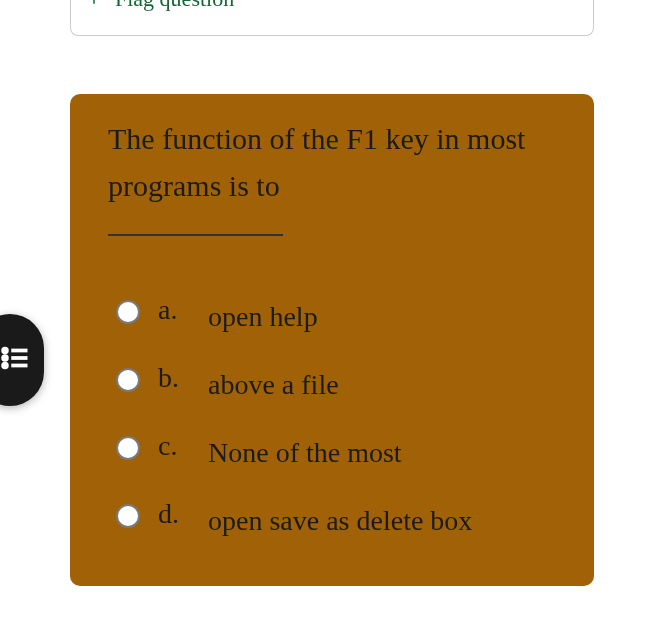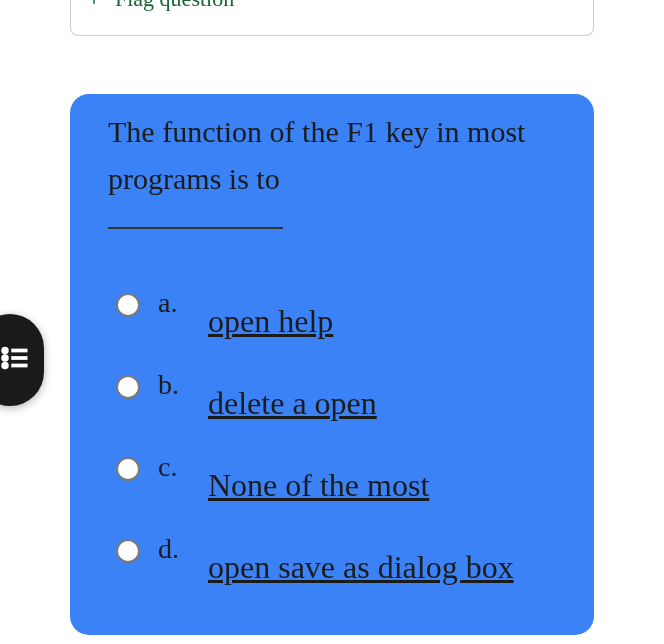--- a/index.html
+++ b/index.html
@@ -35,23 +35,23 @@
       gap: 6px;
     }
     .flag-icon svg {
       width: 18px;
       height: 18px;
       stroke: #166534;
       fill: none;
     }
     .question-card {
       margin: 58px 70px 0 70px;
-      background: #3b82f6;
-      border-radius: 19px;
-      padding: 15px 38px 44px 38px;
+      background: #a16207;
+      border-radius: 10px;
+      padding: 22px 38px 44px 38px;
     }
     .question-text {
       color: #1b1b1b;
       font-size: 30px;
       line-height: 1.55;
       margin-bottom: 36px;
     }
     .blank-line {
       display: inline-block;
       border-bottom: 2px solid #333;
@@ -83,25 +83,24 @@
       background: #fff;
       margin-top: 8px;
     }
     .option-letter {
       font-size: 28px;
       color: #1b1b1b;
       min-width: 32px;
       margin-top: 2px;
     }
     .option-text {
-      font-size: 32px;
+      font-size: 28px;
       color: #1b1b1b;
       line-height: 1.5;
-      margin-top: 12px;
-      text-decoration: underline;
+      margin-top: 4px;
     }
     .floating-menu {
       position: absolute;
       left: -24px;
       top: 314px;
       width: 68px;
       height: 92px;
       background: #1a1a1a;
       border-radius: 46px;
       display: flex;
@@ -139,31 +138,31 @@
 
   <div class="options">
     <label class="option-row">
       <span class="radio"></span>
       <span class="option-letter">a.</span>
       <span class="option-text">open help</span>
     </label>
     <label class="option-row">
       <span class="radio"></span>
       <span class="option-letter">b.</span>
-      <span class="option-text">delete a open</span>
+      <span class="option-text">above a file</span>
     </label>
     <label class="option-row">
       <span class="radio"></span>
       <span class="option-letter">c.</span>
       <span class="option-text">None of the most</span>
     </label>
     <label class="option-row">
       <span class="radio"></span>
       <span class="option-letter">d.</span>
-      <span class="option-text">open save as dialog box</span>
+      <span class="option-text">open save as delete box</span>
     </label>
   </div>
 </div>
 
 <div class="floating-menu">
   <span>
     <svg viewBox="0 0 24 24" fill="none" stroke="#fff" stroke-width="3">
       <circle cx="4" cy="6" r="1.5" fill="#fff"></circle>
       <line x1="9" y1="6" x2="22" y2="6"></line>
       <circle cx="4" cy="12" r="1.5" fill="#fff"></circle>

